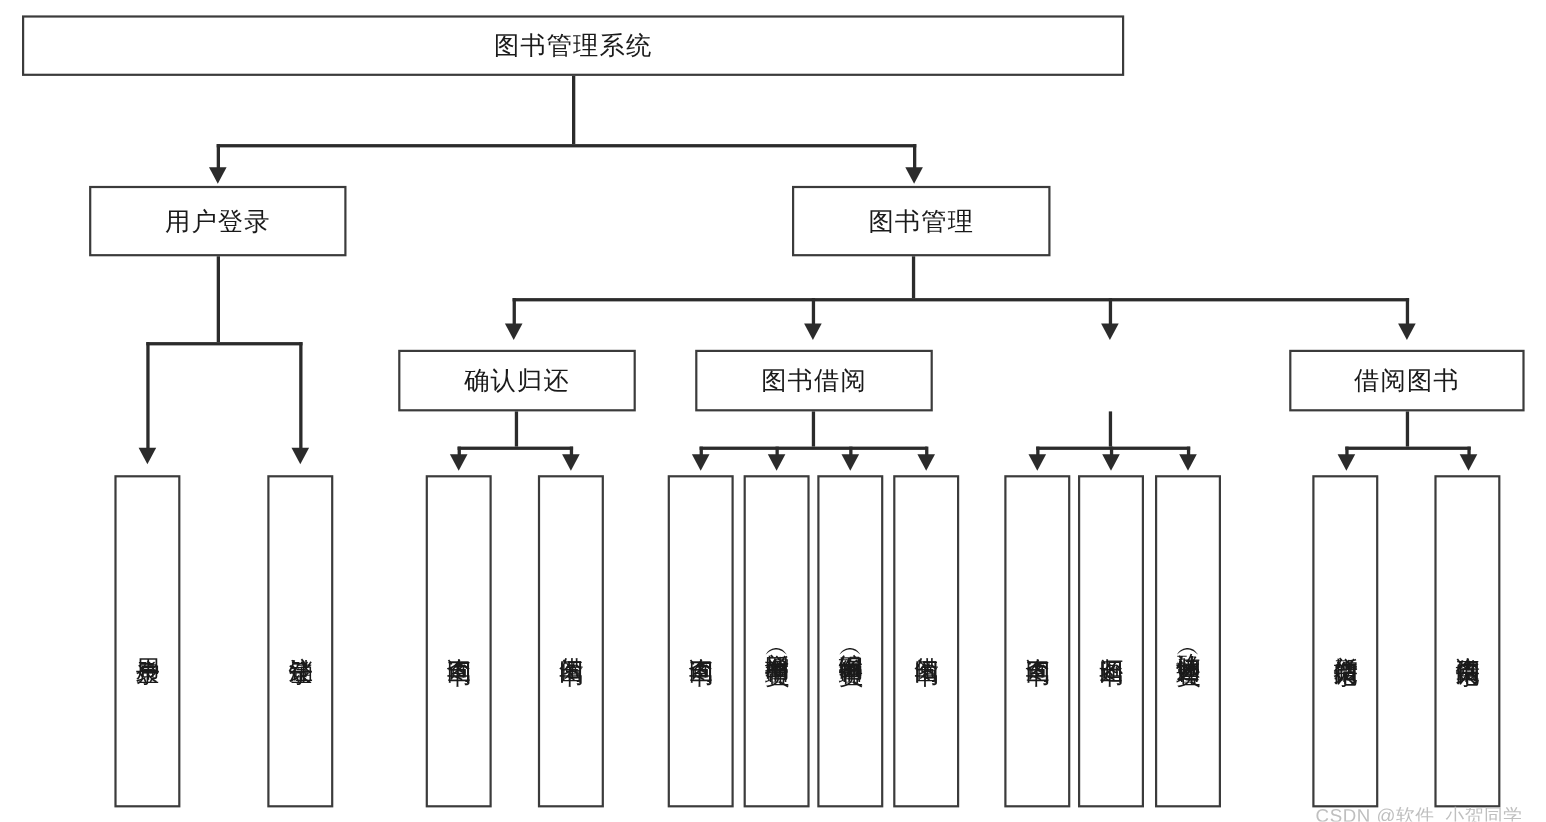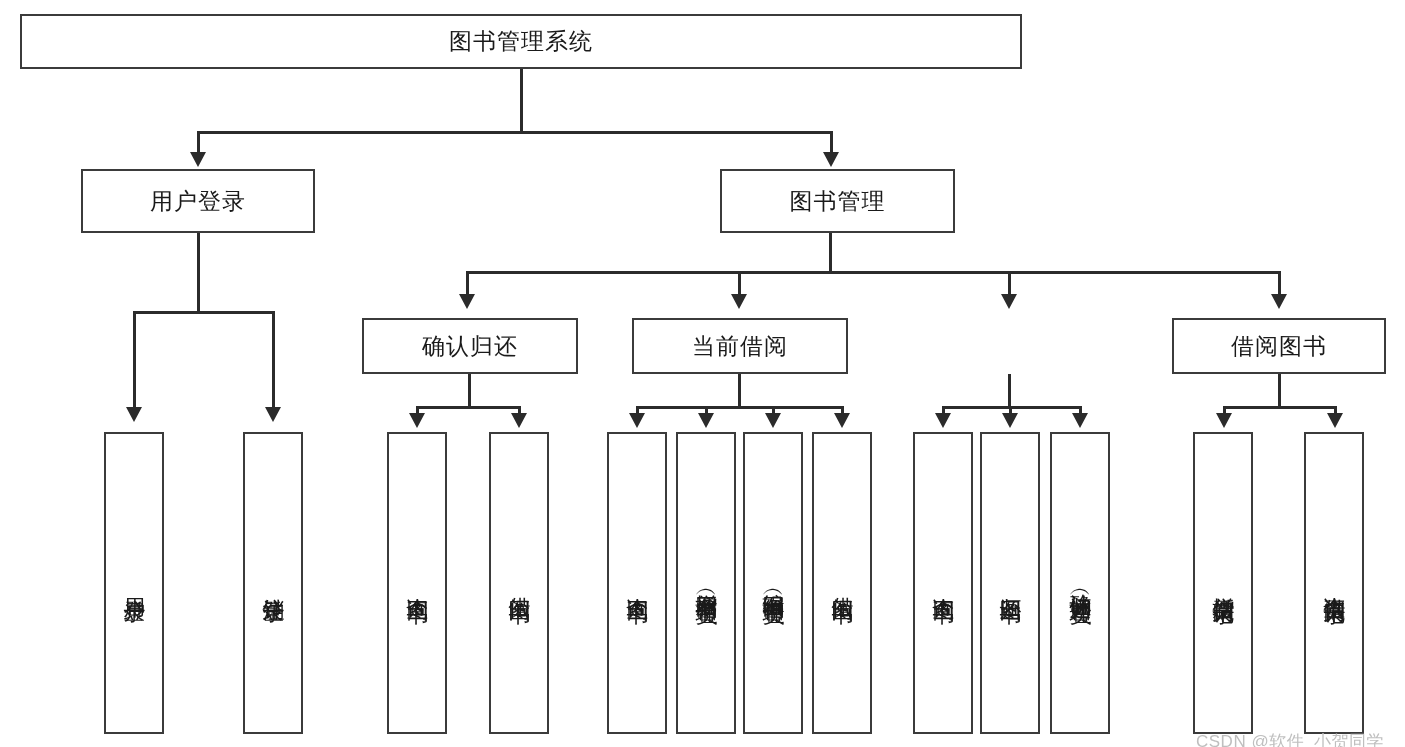--- a/index.html
+++ b/index.html
@@ -100,21 +100,21 @@
   <div class="edge vline" style="left:466px; top:271px; height:27px;"></div>
   <div class="arrow" style="left:459px; top:294px;"></div>
   <div class="edge vline" style="left:738px; top:271px; height:27px;"></div>
   <div class="arrow" style="left:731px; top:294px;"></div>
   <div class="edge vline" style="left:1008px; top:271px; height:27px;"></div>
   <div class="arrow" style="left:1001px; top:294px;"></div>
   <div class="edge vline" style="left:1278px; top:271px; height:27px;"></div>
   <div class="arrow" style="left:1271px; top:294px;"></div>
 
   <div class="node h" style="left:362px; top:318px; width:216px; height:56px;">确认归还</div>
-  <div class="node h" style="left:632px; top:318px; width:216px; height:56px;">当前借阅</div>
+  <div class="node h" style="left:632px; top:318px; width:216px; height:56px;">图书借阅</div>
   <div class="node h" style="left:1172px; top:318px; width:214px; height:56px;">借阅图书</div>
 
   <div class="edge vline" style="left:468px; top:374px; height:32px;"></div>
   <div class="edge hline" style="left:416px; top:406px; width:105px;"></div>
   <div class="edge vline" style="left:416px; top:406px; height:10px;"></div>
   <div class="arrow" style="left:409px; top:413px;"></div>
   <div class="edge vline" style="left:518px; top:406px; height:10px;"></div>
   <div class="arrow" style="left:511px; top:413px;"></div>
 
   <div class="edge vline" style="left:738px; top:374px; height:32px;"></div>

